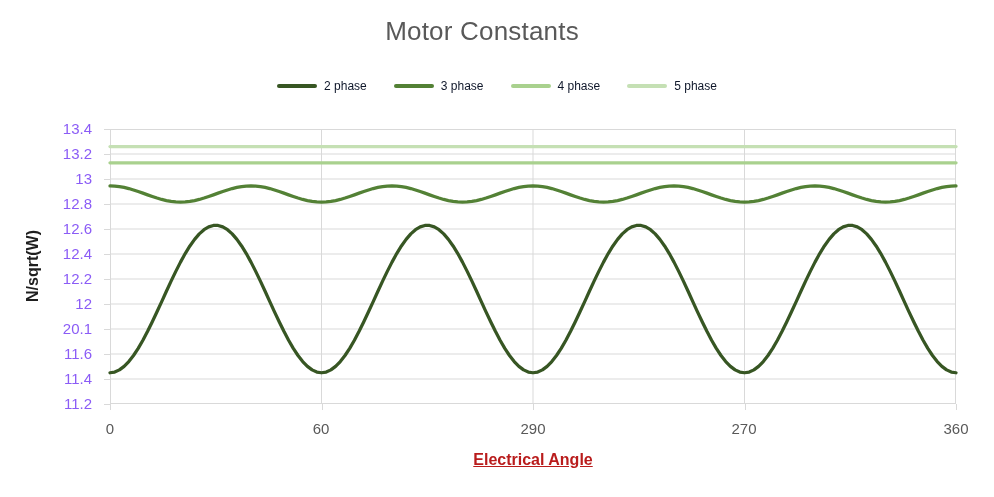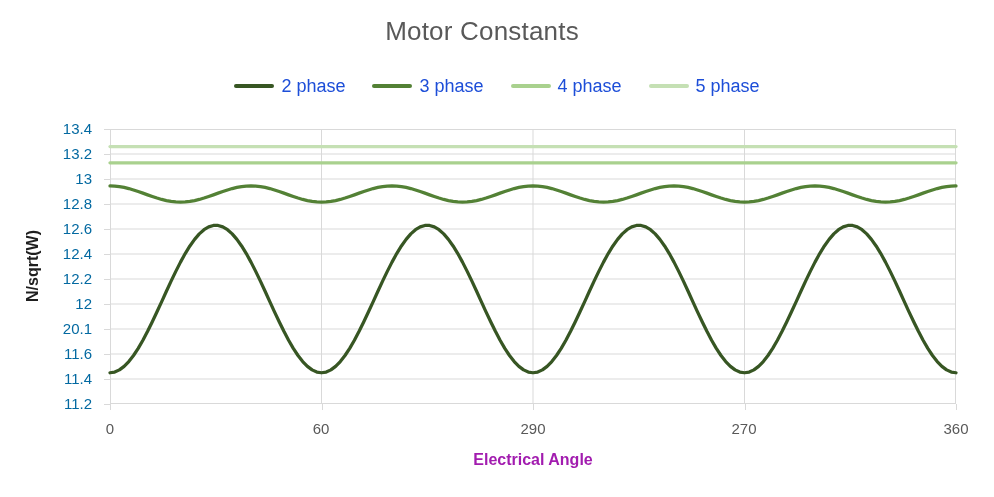--- a/index.html
+++ b/index.html
@@ -10,32 +10,32 @@
   .chart-title{
     position:absolute;left:0;top:16px;width:964px;text-align:center;
     font-size:26px;color:#595959;letter-spacing:.2px;
   }
   .legend{
     position:absolute;left:0;top:76px;width:994px;height:20px;
     display:flex;justify-content:center;align-items:center;gap:27px;
   }
   .legend-item{display:flex;align-items:center;cursor:default;}
   .legend-swatch{display:inline-block;width:40px;height:3.2px;border-radius:2px;margin-right:7px;}
-  .legend-label{font-size:18px;color:#1d4ed8;line-height:18px;}
+  .legend-label{font-size:12px;color:#0f172a;line-height:18px;}
   .y-axis-title{
     position:absolute;left:33px;top:266px;transform:translate(-50%,-50%) rotate(-90deg);
     font-size:16px;font-weight:bold;color:#1f1f1f;white-space:nowrap;
   }
   .x-axis-title{
     position:absolute;left:433px;top:451px;width:200px;text-align:center;
-    font-size:16px;font-weight:bold;color:#a21caf;
+    font-size:16px;font-weight:bold;color:#b91c1c;text-decoration:underline;
   }
   .y-tick-label{
     position:absolute;left:40px;width:52px;height:18px;line-height:18px;
-    text-align:right;font-size:15px;color:#0369a1;
+    text-align:right;font-size:15px;color:#8b5cf6;
   }
   .x-tick-label{
     position:absolute;top:420px;width:50px;height:18px;line-height:18px;
     text-align:center;font-size:15px;color:#595959;
   }
   .plot-svg{position:absolute;left:110px;top:129px;overflow:visible;}
   .axis-tick{position:absolute;background:#D9D9D9;}
 </style>
 </head>
 <body>

